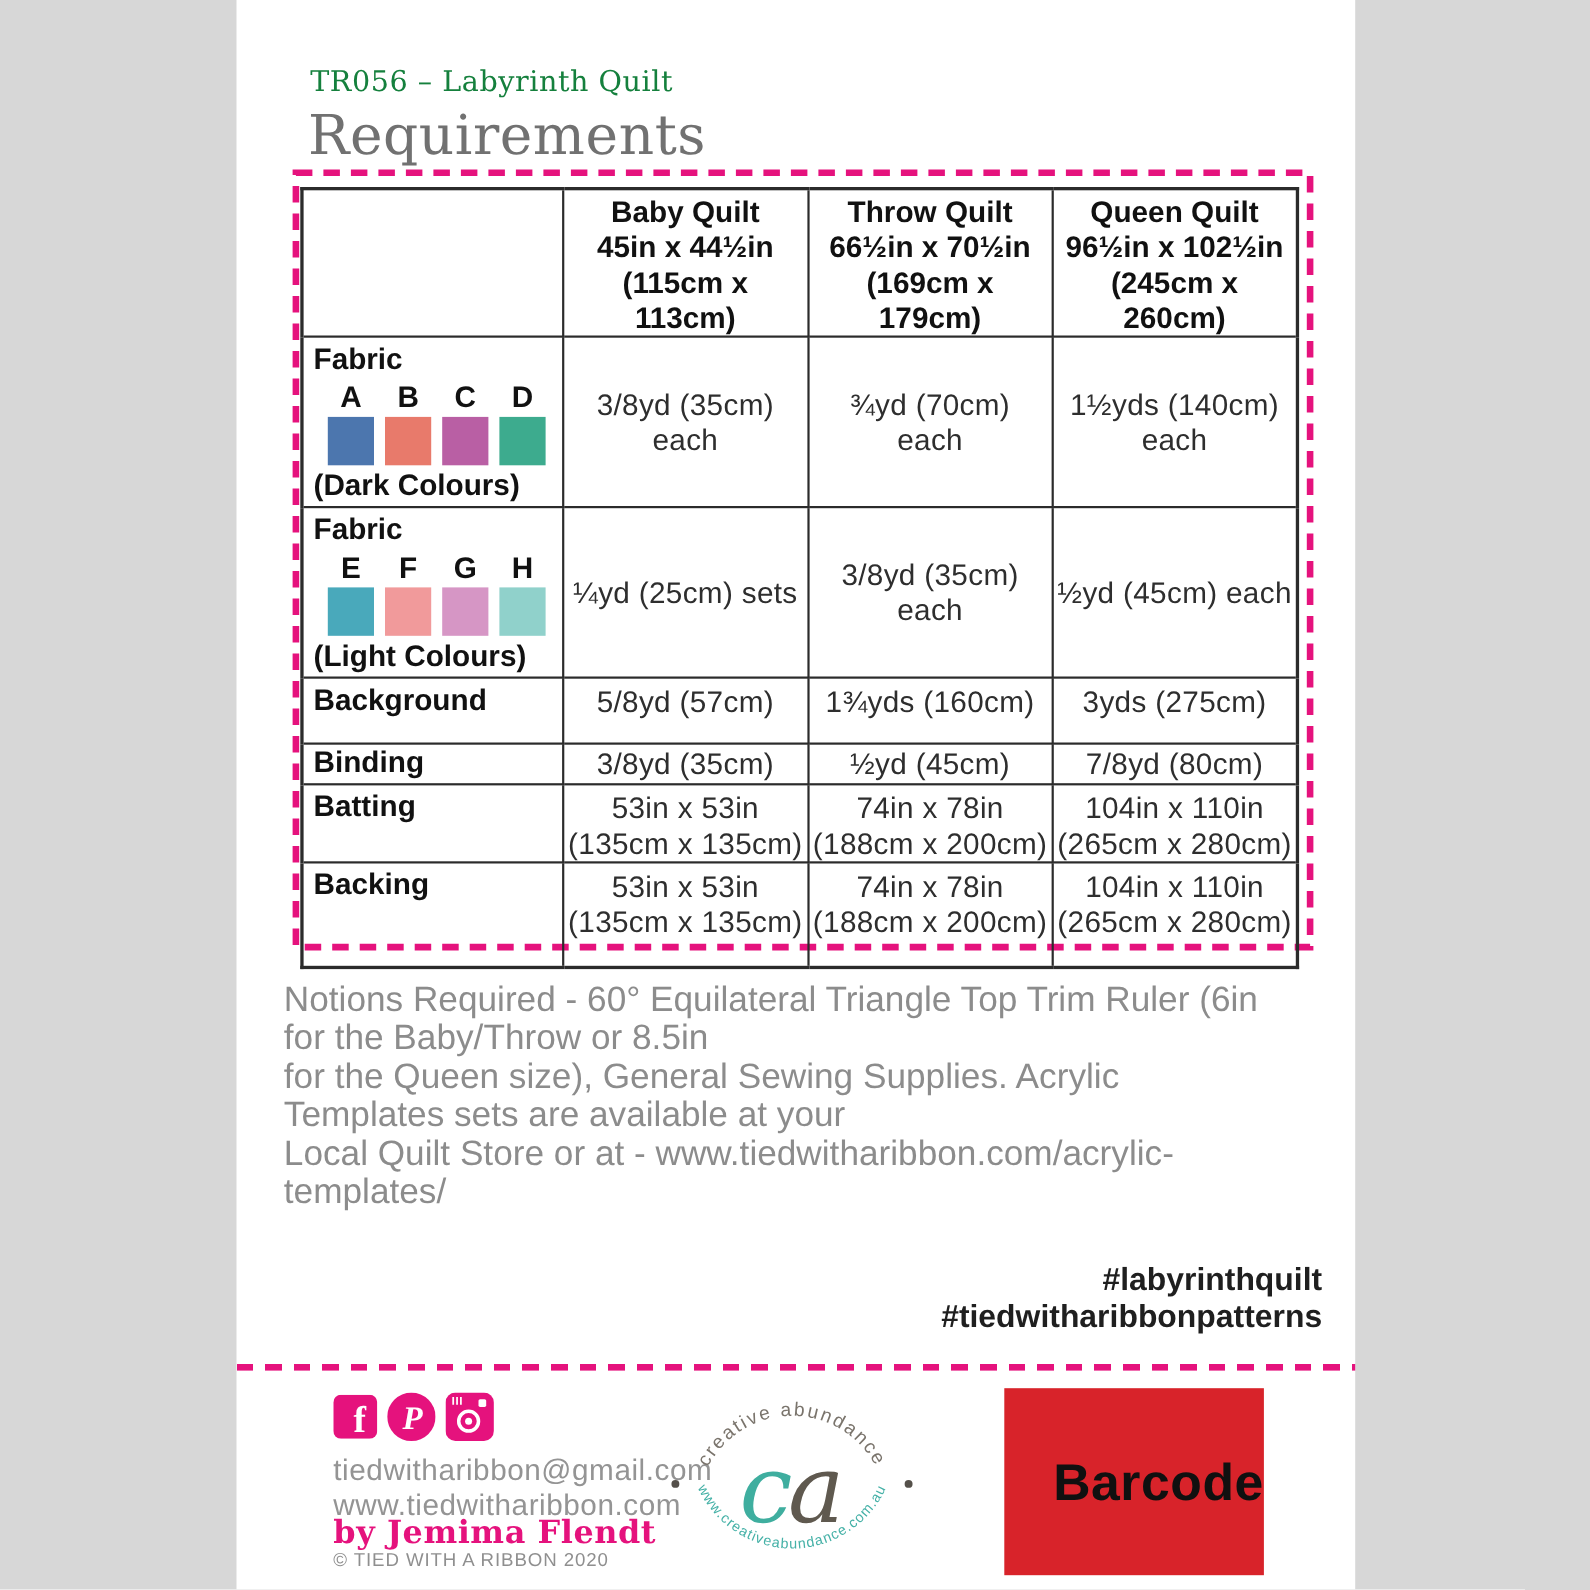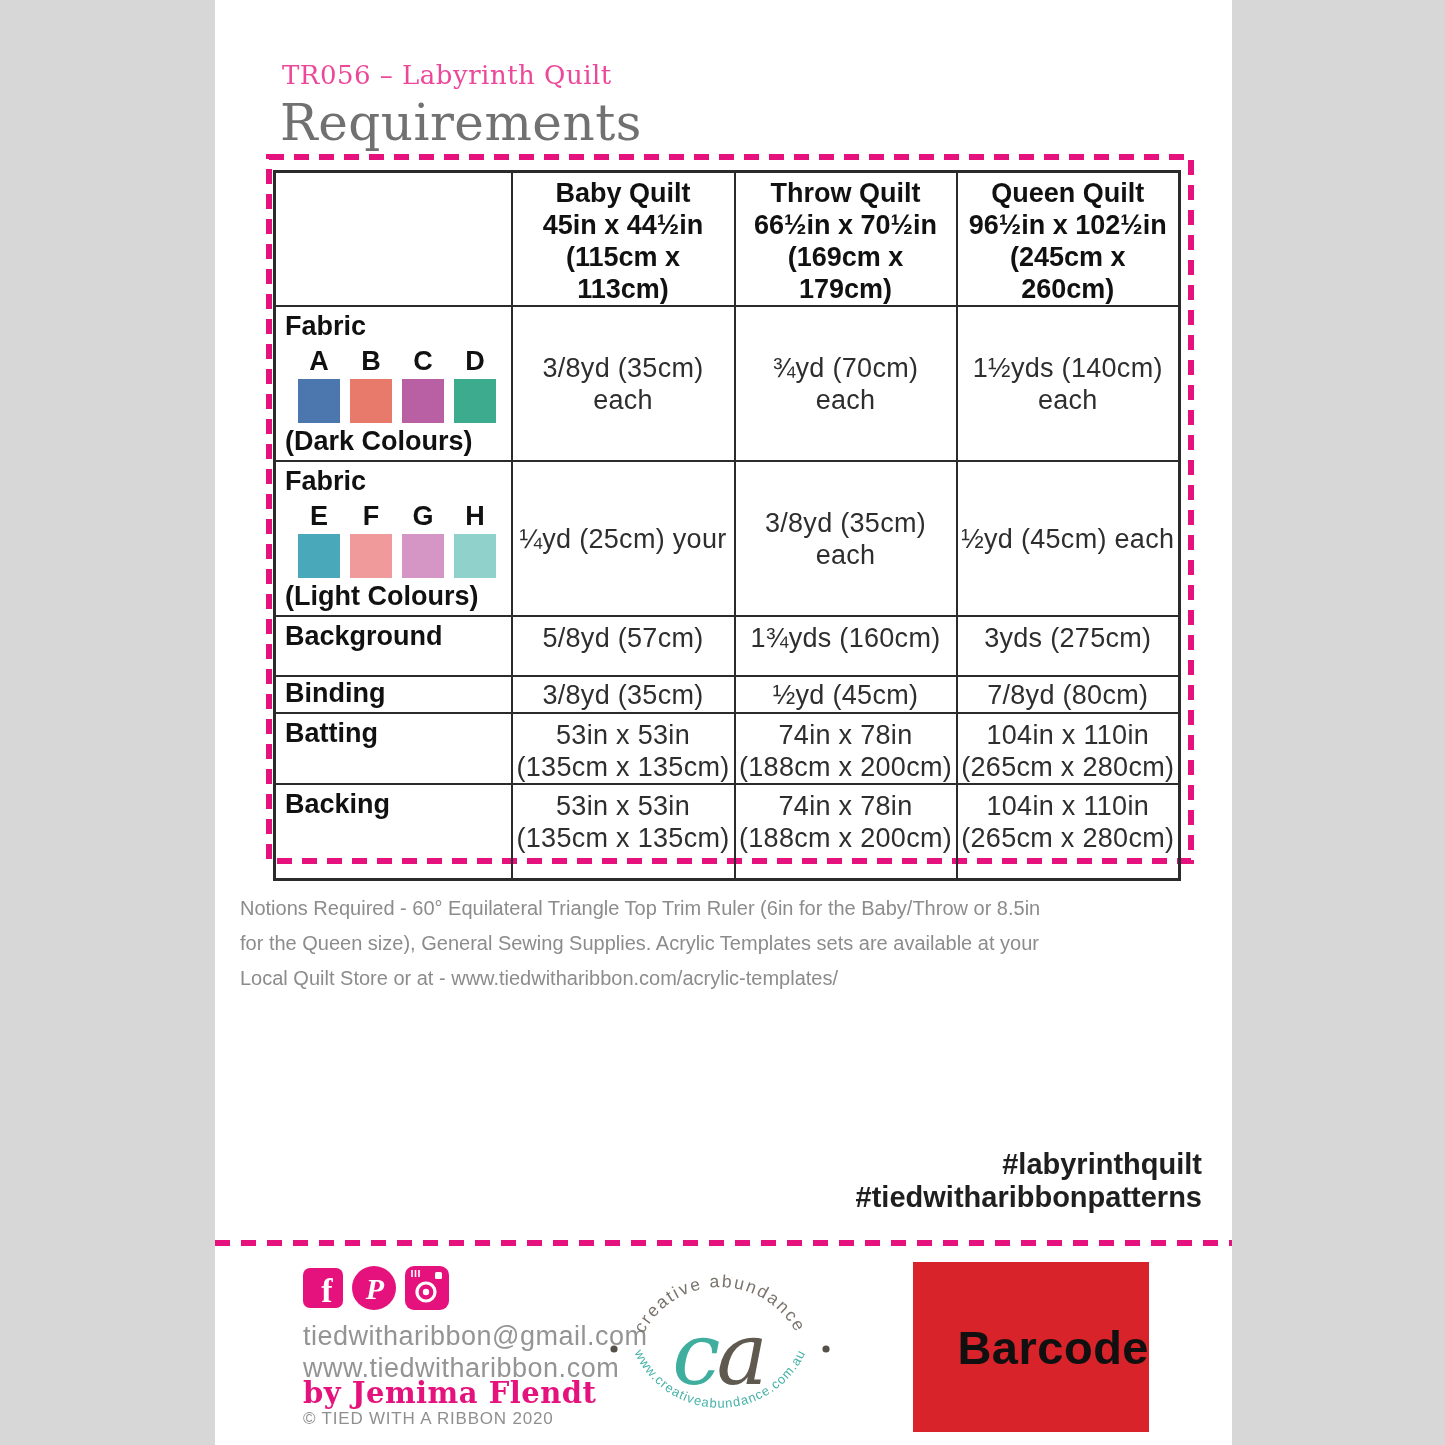--- a/index.html
+++ b/index.html
@@ -1,21 +1,21 @@
 <!DOCTYPE html>
 <html><head>
 <meta charset="utf-8">
 <style>
   * { margin:0; padding:0; box-sizing:border-box; }
   html,body { width:1445px; height:1445px; }
   body { background:#d7d7d7; font-family:"Liberation Sans", sans-serif; position:relative; }
   .page { position:absolute; left:215px; top:0; width:1017px; height:1445px; background:#ffffff; }
 
   .doc-code { position:absolute; left:67px; top:60px; font-family:"DejaVu Serif", serif;
-              font-size:26px; color:#ec4899; letter-spacing:0.5px; }
+              font-size:26px; color:#15803d; letter-spacing:0.5px; }
   .page-title { position:absolute; left:65px; top:94px; font-family:"DejaVu Serif", serif;
               font-size:50px; color:#717171; letter-spacing:0.5px; }
 
   .dash-rect { position:absolute; left:50px; top:153px; }
 
   table.req { position:absolute; left:58px; top:170px; border-collapse:collapse; table-layout:fixed;
               width:905px; color:#242424; }
   table.req td { border:2px solid #2b2b2b; font-size:27px; line-height:32px; overflow:hidden; }
   table.req tr:first-child td { border-top-width:3px; }
   table.req tr:last-child td { border-bottom-width:3px; }
@@ -26,21 +26,21 @@
   td.lbl { vertical-align:top; padding:3px 6px 3px 9px; font-weight:bold; color:#111; }
   td.val { text-align:center; white-space:pre-line; color:#2e2e2e; letter-spacing:0.3px; }
   td.val.mid { vertical-align:middle; }
   td.val.top { vertical-align:top; padding-top:5px; }
   .letters { display:flex; gap:10px; padding-left:13px; margin-top:3px; font-weight:bold; color:#111; }
   .letters span { width:42px; text-align:center; font-size:27px; }
   .swatches { display:flex; gap:10px; padding-left:13px; margin-top:2px; }
   .swatches div { width:42px; height:44px; }
   .sublabel { margin-top:2px; font-weight:bold; color:#111; font-size:27px; }
 
-  .notions { position:absolute; left:25px; top:891px; width:900px; font-size:20px;
+  .notions { position:absolute; left:43px; top:891px; width:900px; font-size:32px;
              line-height:35px; color:#8c8c8c; white-space:pre-line; }
 
   .hashtags { position:absolute; right:30px; top:1148px; text-align:right; font-size:29px;
               line-height:33px; font-weight:bold; color:#1f1f1f; }
 
   .dash-hr { position:absolute; left:0; top:1240px; width:1017px; height:6px;
              background:repeating-linear-gradient(90deg,#e5127d 0 15px,transparent 15px 26px); }
 
   .social { position:absolute; left:88px; top:1266px; display:flex; gap:9px; align-items:center; }
 
@@ -125,21 +125,21 @@
           <span>H</span>
         </div>
         <div class="swatches">
           <div style="background: rgb(73, 169, 187);"></div>
           <div style="background: rgb(241, 154, 155);"></div>
           <div style="background: rgb(214, 150, 197);"></div>
           <div style="background: rgb(144, 209, 203);"></div>
         </div>
         <div class="sublabel">(Light Colours)</div>
       </td>
-      <td class="val mid">¼yd (25cm) your</td>
+      <td class="val mid">¼yd (25cm) sets</td>
       <td class="val mid">3/8yd (35cm)
 each</td>
       <td class="val mid">½yd (45cm) each</td>
     </tr>
     <tr style="height:60px">
       <td class="lbl">Background</td>
       <td class="val top">5/8yd (57cm)</td>
       <td class="val top">1¾yds (160cm)</td>
       <td class="val top">3yds (275cm)</td>
     </tr>

